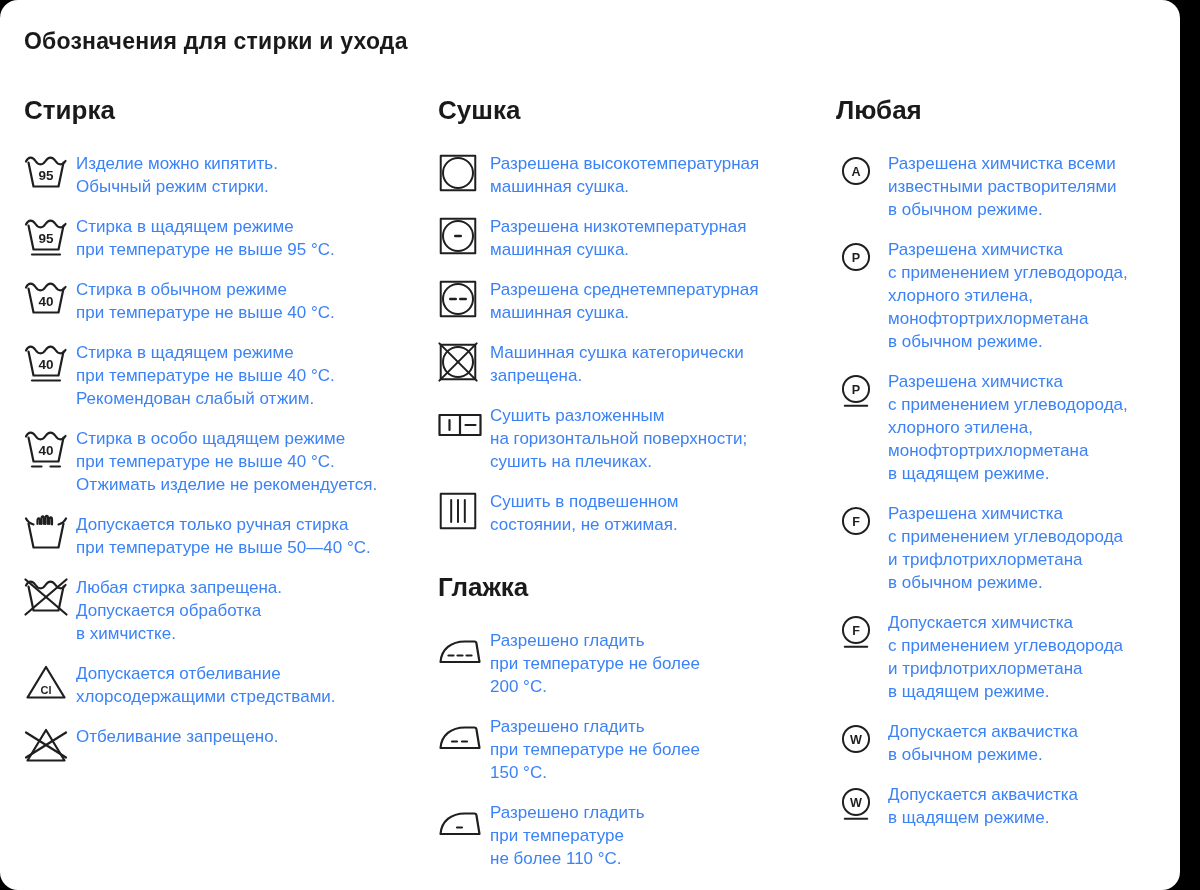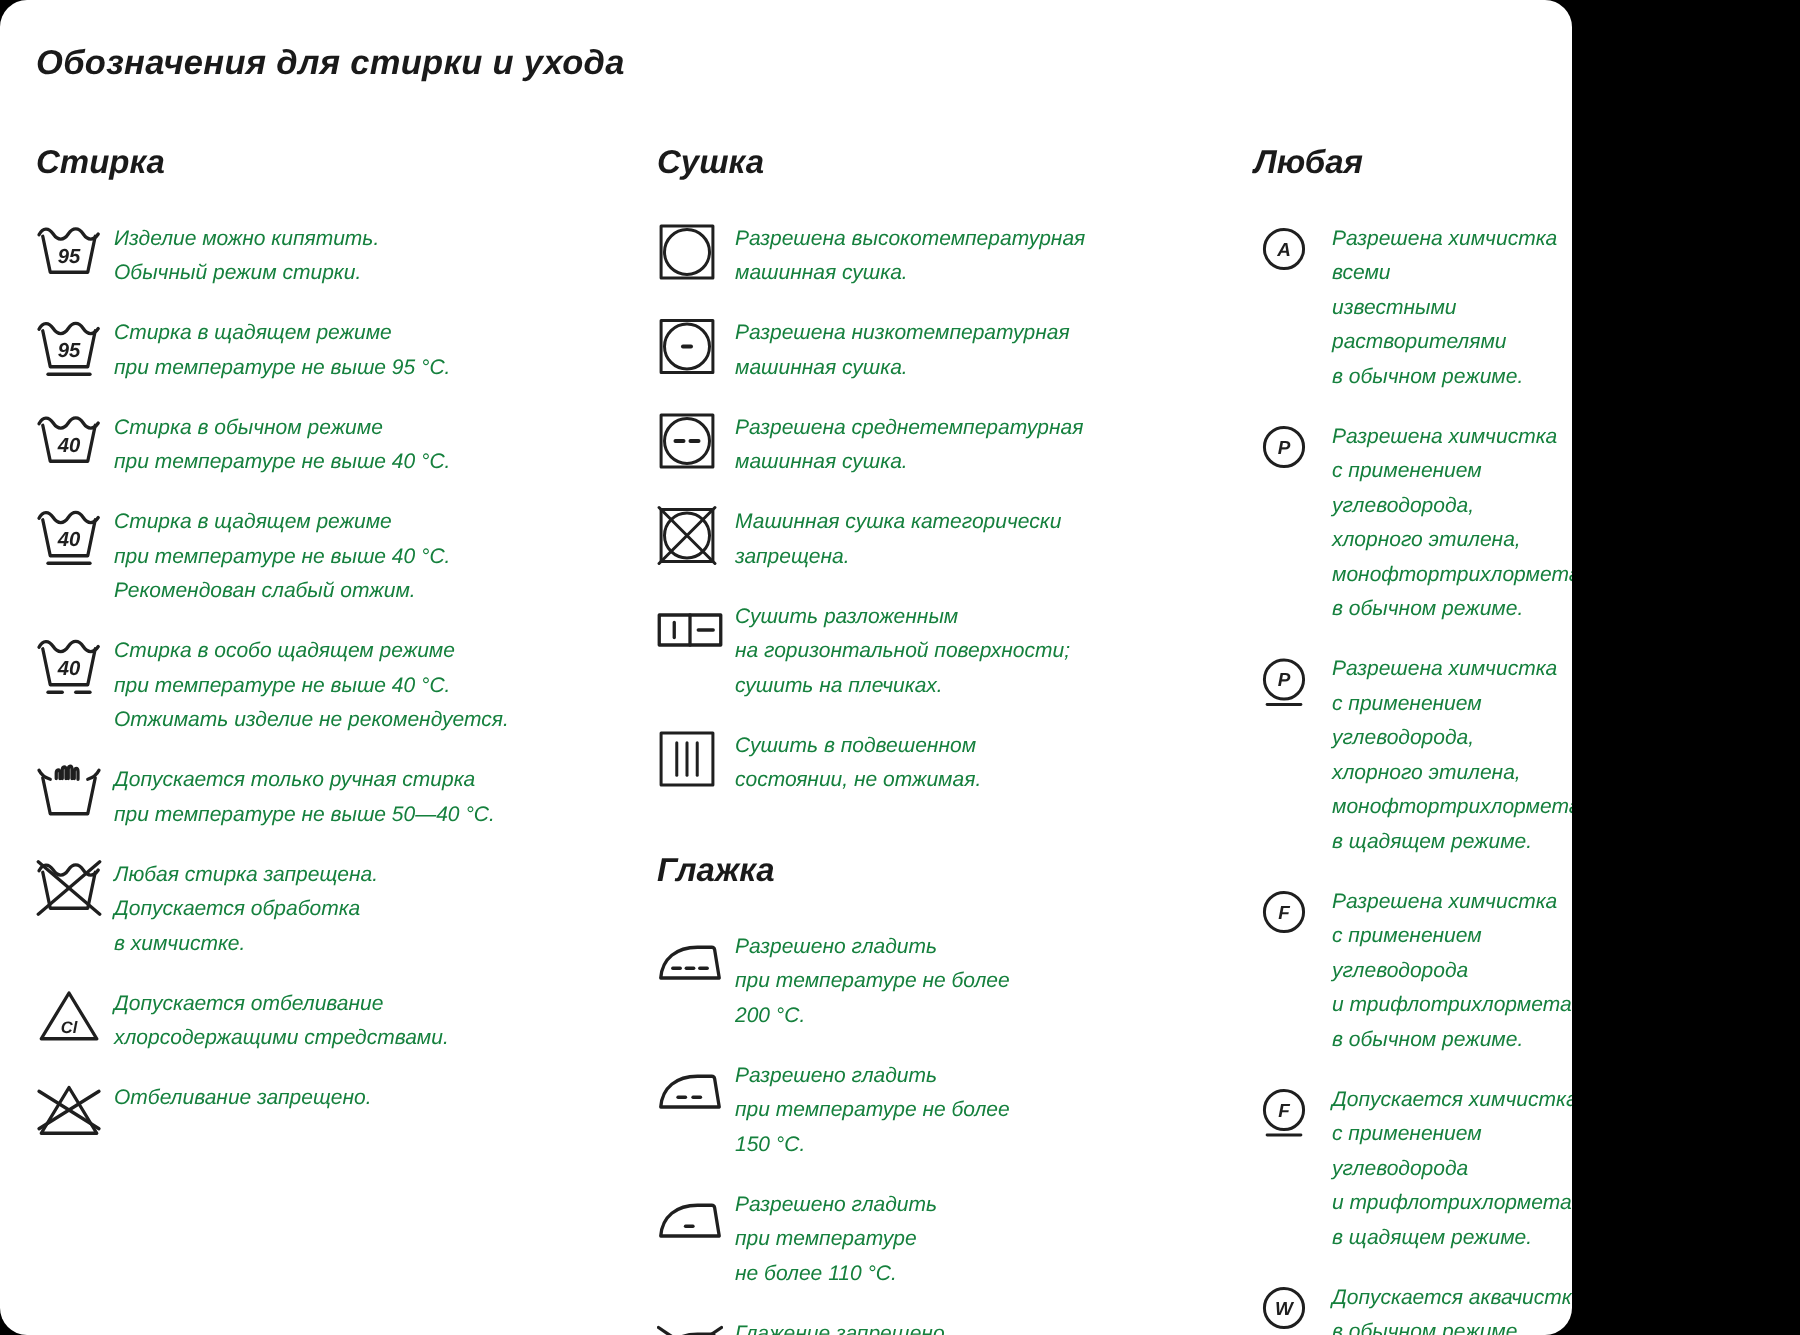--- a/index.html
+++ b/index.html
@@ -2,41 +2,40 @@
 <html lang="ru"><head>
 <meta charset="utf-8">
 <style>
   html,body{margin:0;padding:0;}
   body{
     width:1200px;height:890px;
     background:#000;
     font-family:"Liberation Sans","DejaVu Sans",sans-serif;
   }
   .card{
-    width:1048px;height:890px;
+    width:1180px;height:890px;
     box-sizing:border-box;
     background:#fff;
     border-radius:18px;
     padding:24px 28px 0 24px;
     overflow:hidden;
-    font-style:italic;
   }
   .page-title{
     font-size:23px;
     font-weight:700;
     color:#1a1a1a;
     margin:4px 0 40px 0;
     letter-spacing:.2px;
   }
   .grid{
     display:grid;
     grid-template-columns:414px 398px 1fr;
   }
   .section-title{
-    font-size:22px;
+    font-size:26px;
     font-weight:700;
     color:#1a1a1a;
     margin:0 0 26px 0;
   }
   .section + .section{ margin-top:36px; }
   .item{
     display:flex;
     align-items:flex-start;
     margin-bottom:17px;
   }
@@ -55,23 +54,23 @@
     stroke-linejoin:round;
   }
   .ic text{
     fill:#1f1f1f;
     stroke:none;
     font-family:"Liberation Sans","DejaVu Sans",sans-serif;
     font-weight:700;
     text-anchor:middle;
   }
   .txt{
-    font-size:14px;
+    font-size:17px;
     line-height:23px;
-    color:#15803d;
+    color:#3b82f6;
     white-space:pre-line;
   }
 </style>
 </head>
 <body>
 
 <svg width="0" height="0" style="position:absolute" aria-hidden="true">
   <defs>
     <g id="g-wave">
         <path d="M2 8.5 C4.5 3.5 8.5 3.5 11.5 8 C14.5 12.5 18.5 12.5 21.5 8 C24.5 3.5 28.5 3.5 31.5 8 C34.5 12.5 38.5 12.5 41.5 8"></path>

